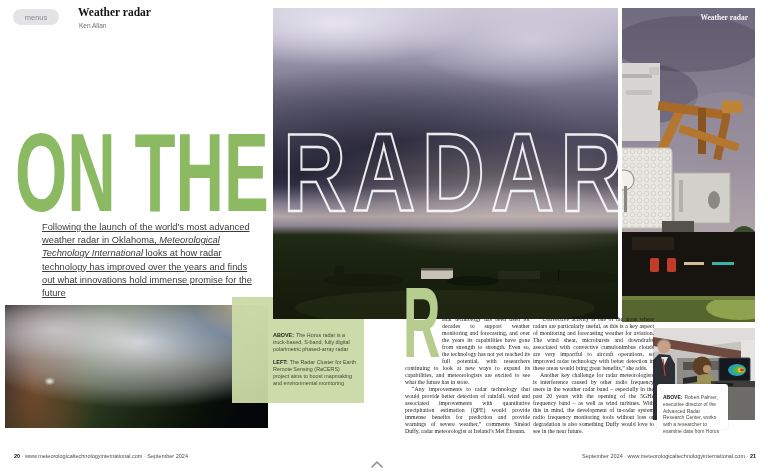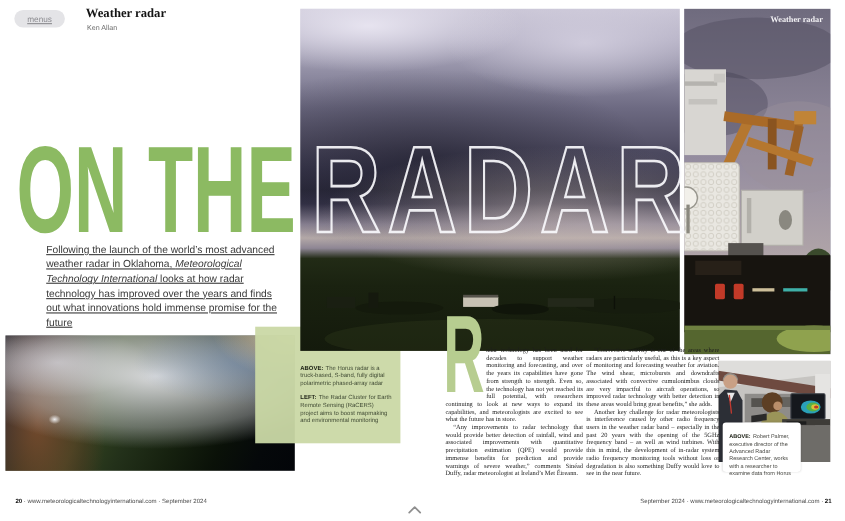--- a/index.html
+++ b/index.html
@@ -2,21 +2,21 @@
 <html style="--headline-green: #8cba62; --caption-box-green: #cbd9a6; --drop-cap-green: #b7cd90;"><head>
 <meta charset="utf-8">
 <style>
   html,body{margin:0;padding:0;background:#ffffff;}
   .page{position:relative;width:768px;height:474px;background:#ffffff;overflow:hidden;
         font-family:"Liberation Sans",sans-serif;}
 
   
   .menus-btn{position:absolute;left:13px;top:9px;width:46px;height:16px;background:#e4e4e7;
              border:none;border-radius:9px;color:#8b8b90;font-size:7.5px;line-height:16px;
-             text-align:center;font-family:"Liberation Sans",sans-serif;cursor:pointer;z-index:6;text-decoration:underline;}
+             text-align:center;font-family:"Liberation Sans",sans-serif;cursor:pointer;z-index:6;}
   .collapse{position:absolute;left:369px;top:455px;width:16px;height:10px;z-index:6;cursor:pointer;}
 
   
   .kicker-title{position:absolute;left:78px;top:6px;font-family:"Liberation Serif",serif;
                 font-weight:bold;font-size:11.5px;color:#141414;z-index:6;}
   .byline{position:absolute;left:79px;top:22px;font-size:6.5px;color:#6f6f6f;z-index:6;}
   .page-right-label{position:absolute;right:20px;top:13px;font-family:"Liberation Serif",serif;
                     font-weight:bold;font-size:7.5px;color:#f4f3f6;z-index:5;}
 
   

